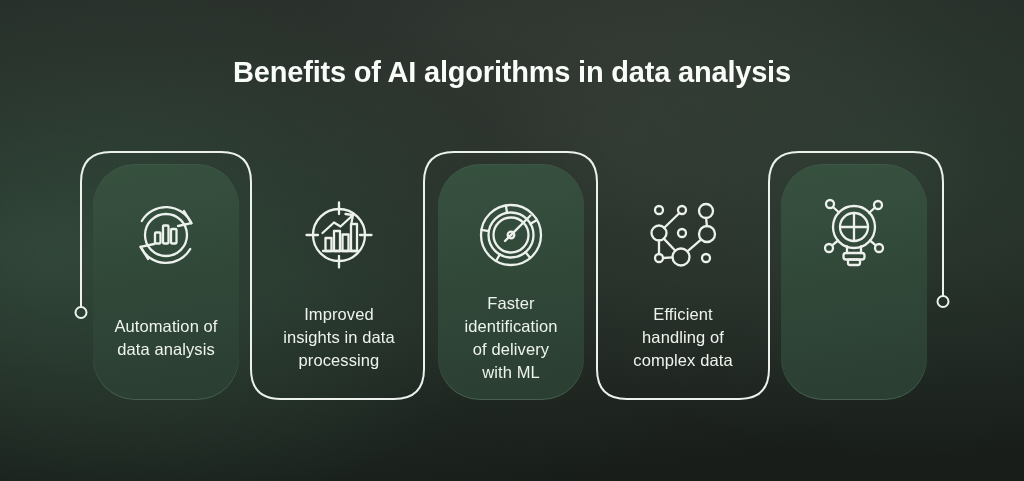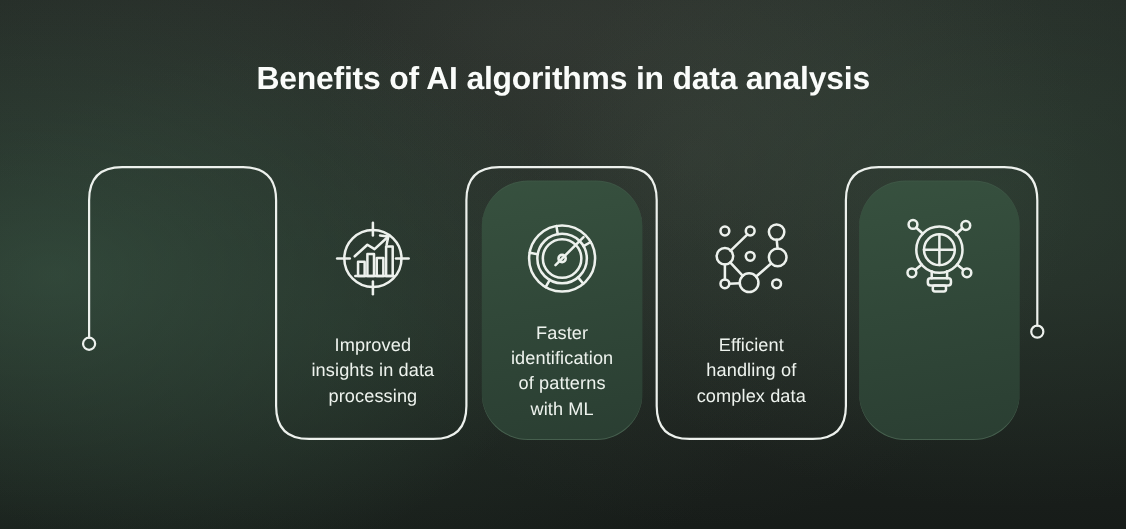--- a/index.html
+++ b/index.html
@@ -52,20 +52,38 @@
   <h1 class="title">Benefits of AI algorithms in data analysis</h1>
 
   <svg class="flow" viewBox="0 0 1024 481">
     <path d="M81 307 V182 Q81 152 111 152 H221 Q251 152 251 182 V369 Q251 399 281 399 H394
          Q424 399 424 369 V182 Q424 152 454 152 H567 Q597 152 597 182 V369 Q597 399 627 399 H739
          Q769 399 769 369 V182 Q769 152 799 152 H913 Q943 152 943 182 V296"></path>
     <circle cx="81" cy="312.5" r="5.5"></circle>
     <circle cx="943" cy="301.5" r="5.5"></circle>
   </svg>
 
+  <section class="card filled c1">
+    <div class="icon">
+      <svg viewBox="0 0 80 80">
+        <path d="M15.8 26 A 28 28 0 0 1 65.4 28.2"></path>
+        <path d="M58 16 L65.4 28.2 L52 31"></path>
+        <path d="M64.2 54 A 28 28 0 0 1 14.6 51.8"></path>
+        <path d="M22 64 L14.6 51.8 L28 49"></path>
+        <circle cx="40" cy="40" r="21"></circle>
+        <rect x="29" y="37.5" width="5.5" height="11" rx="1"></rect>
+        <rect x="37" y="30.5" width="5.5" height="18" rx="1"></rect>
+        <rect x="45" y="34" width="5.5" height="14.5" rx="1"></rect>
+      </svg>
+    </div>
+    <div class="label-wrap">
+      <p class="label">Automation of
+data analysis</p>
+    </div>
+  </section>
 
   <section class="card c2">
     <div class="icon">
       <svg viewBox="0 0 80 80">
         <circle cx="40" cy="40" r="26"></circle>
         <path d="M40 7.5 V19"></path>
           <path d="M40 61 V72.5"></path>
         <path d="M7.5 40 H19"></path>
           <path d="M61 40 H72.5"></path>
         <path d="M24 56 H59"></path>
@@ -95,21 +113,21 @@
         <path d="M17.8 36.1 L10.5 34.8"></path>
         <path d="M28.8 59.5 L25 66"></path>
         <path d="M54.5 57.2 L59.3 63"></path>
         <path d="M34 46 L59.5 20.5"></path>
         <circle cx="40" cy="40" r="3.3"></circle>
       </svg>
     </div>
     <div class="label-wrap">
       <p class="label">Faster
 identification
-of patterns
+of delivery
 with ML</p>
     </div>
   </section>
 
   <section class="card c4">
     <div class="icon">
       <svg viewBox="0 0 80 80">
         <path d="M36.5 18 L21 33"></path>
         <path d="M16 45.5 V59"></path>
         <path d="M20.8 43.6 L32.3 55.8"></path>

